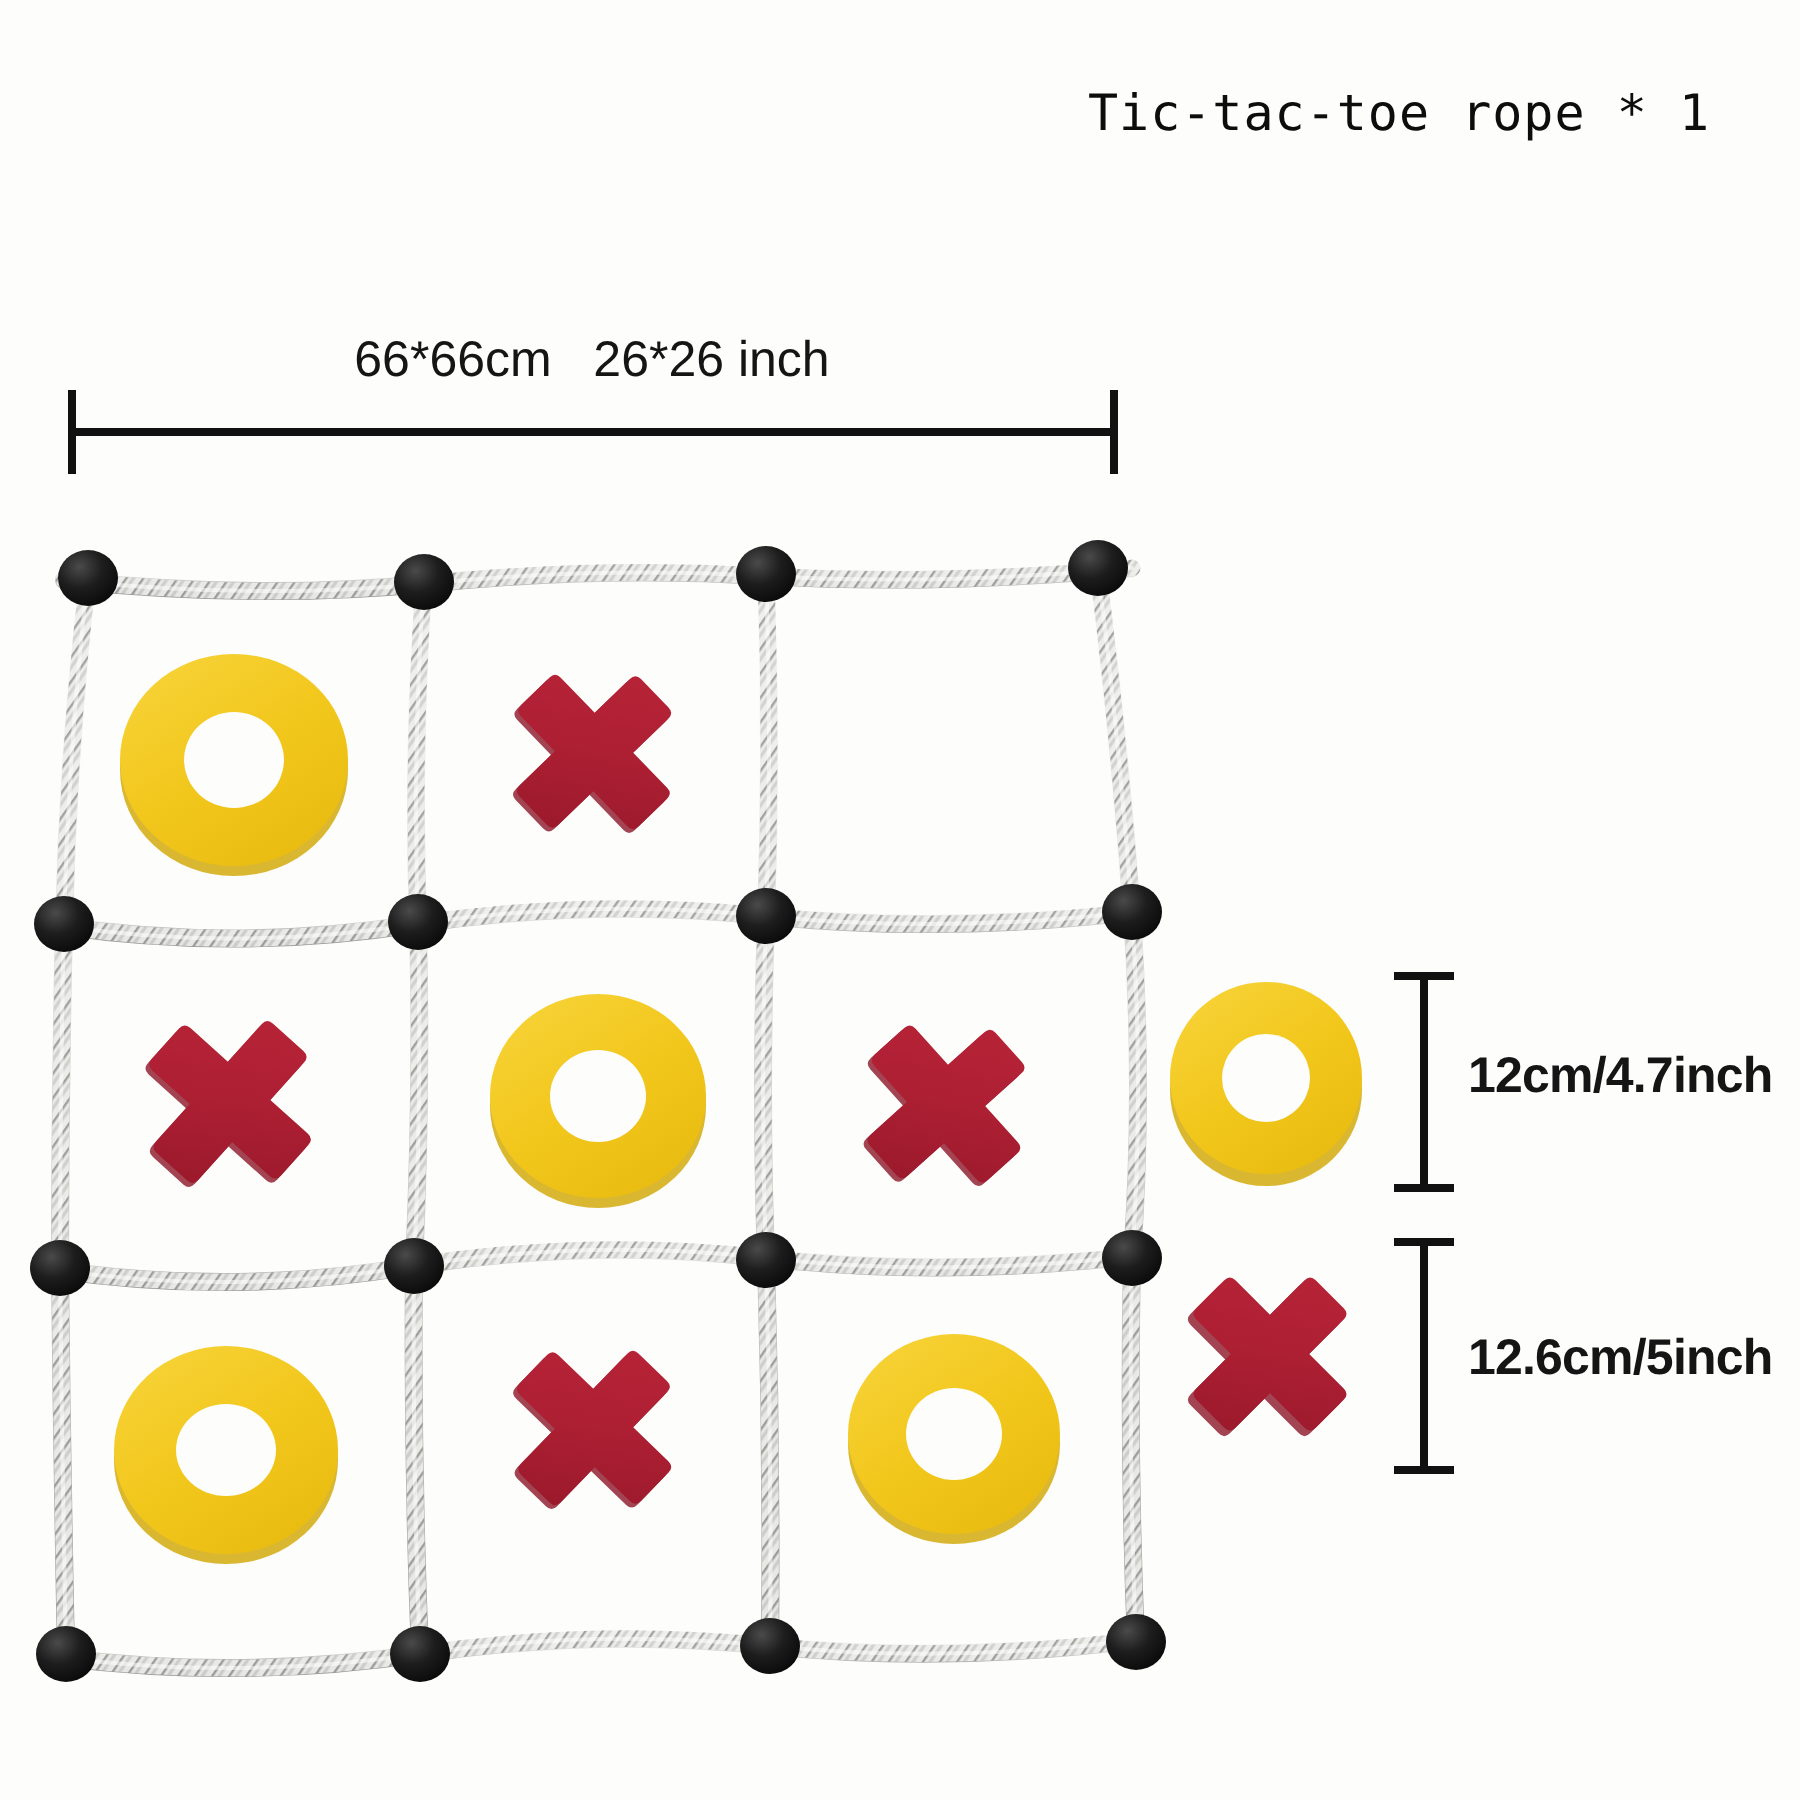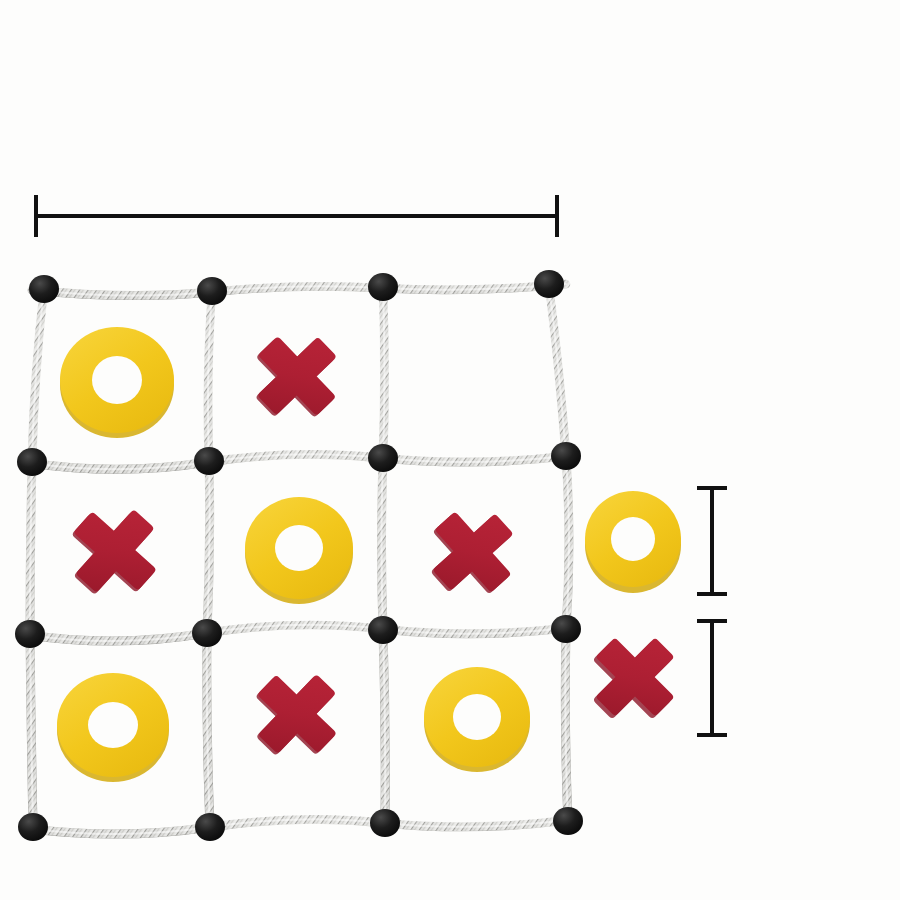--- a/index.html
+++ b/index.html
@@ -112,33 +112,37 @@
     width: 900px;
     height: 900px;
   }
 </style>
 </head>
 <body>
 
 <div id="stage">
 
   <div class="contents-list">
+    <div class="contents-line">Tic-tac-toe rope * 1</div>
   </div>
 
+  <div class="dim-top-label">66*66cm   26*26 inch</div>
   <div class="dim-top-line"></div>
   <div class="dim-top-tick left"></div>
   <div class="dim-top-tick right"></div>
 
   <div class="dim-v seg1"></div>
   <div class="dim-v-tick t1"></div>
   <div class="dim-v-tick t2"></div>
+  <div class="dim-v-label l1">12cm/4.7inch</div>
 
   <div class="dim-v seg2"></div>
   <div class="dim-v-tick t3"></div>
   <div class="dim-v-tick t4"></div>
+  <div class="dim-v-label l2">12.6cm/5inch</div>
 
   <svg id="net-svg" viewBox="0 0 900 900">
     <defs>
 
       <pattern id="ropeTex" width="7" height="7" patternUnits="userSpaceOnUse" patternTransform="rotate(35)">
         <rect width="7" height="7" fill="#eeeeec"></rect>
         <path d="M0,0 L0,7" stroke="#9c9c98" stroke-width="2.4"></path>
         <path d="M3.5,0 L3.5,7" stroke="#cfcfcb" stroke-width="1.6"></path>
       </pattern>
 

